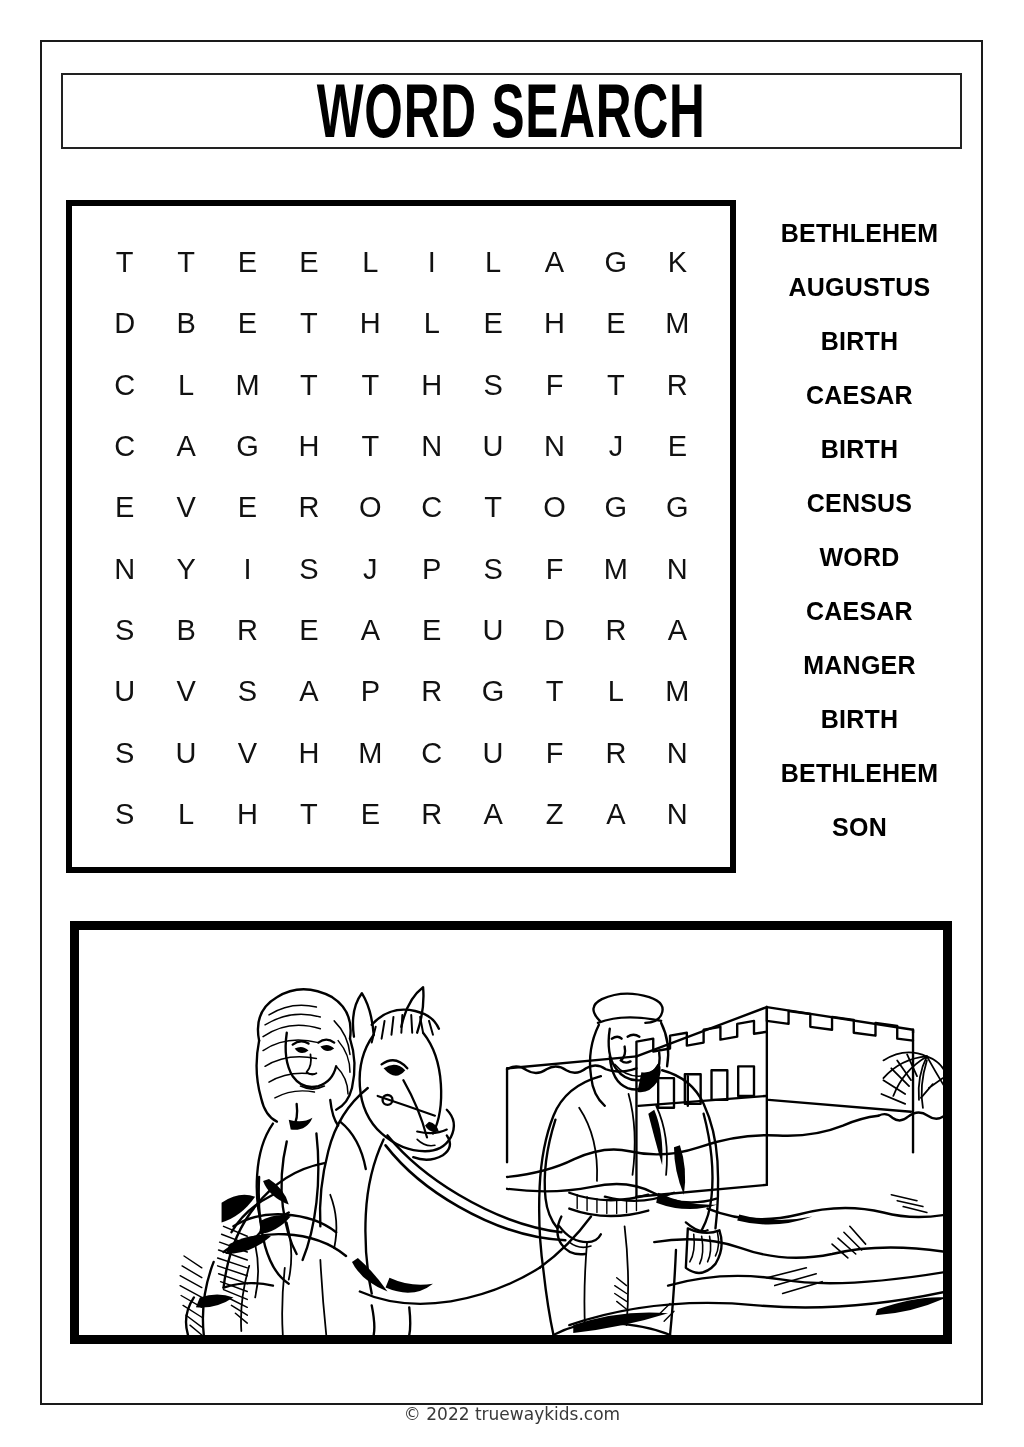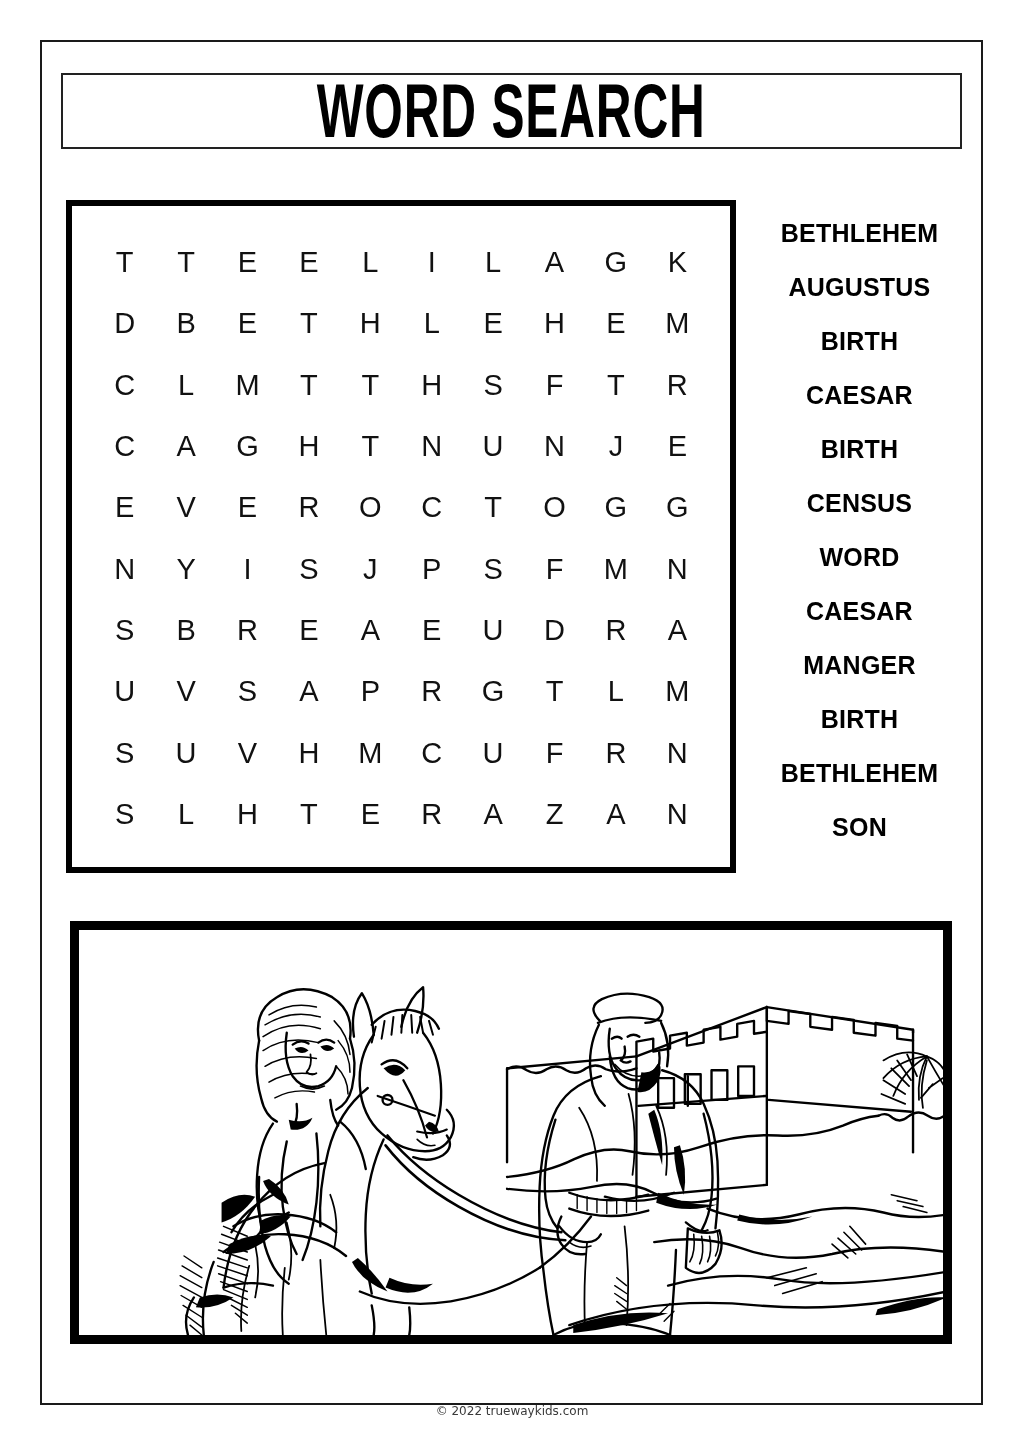--- a/index.html
+++ b/index.html
@@ -124,21 +124,21 @@
     height: 100%;
   }
   
   #footer {
     position: absolute;
     left: 0;
     top: 1404px;
     width: 1024px;
     text-align: center;
     font-family: "DejaVu Sans", sans-serif;
-    font-size: 12px;
+    font-size: 17px;
     color: #3a3a3a;
   }
 </style>
 </head>
 <body>
 
 <div id="page">
 
   <div id="page-frame"></div>
 

